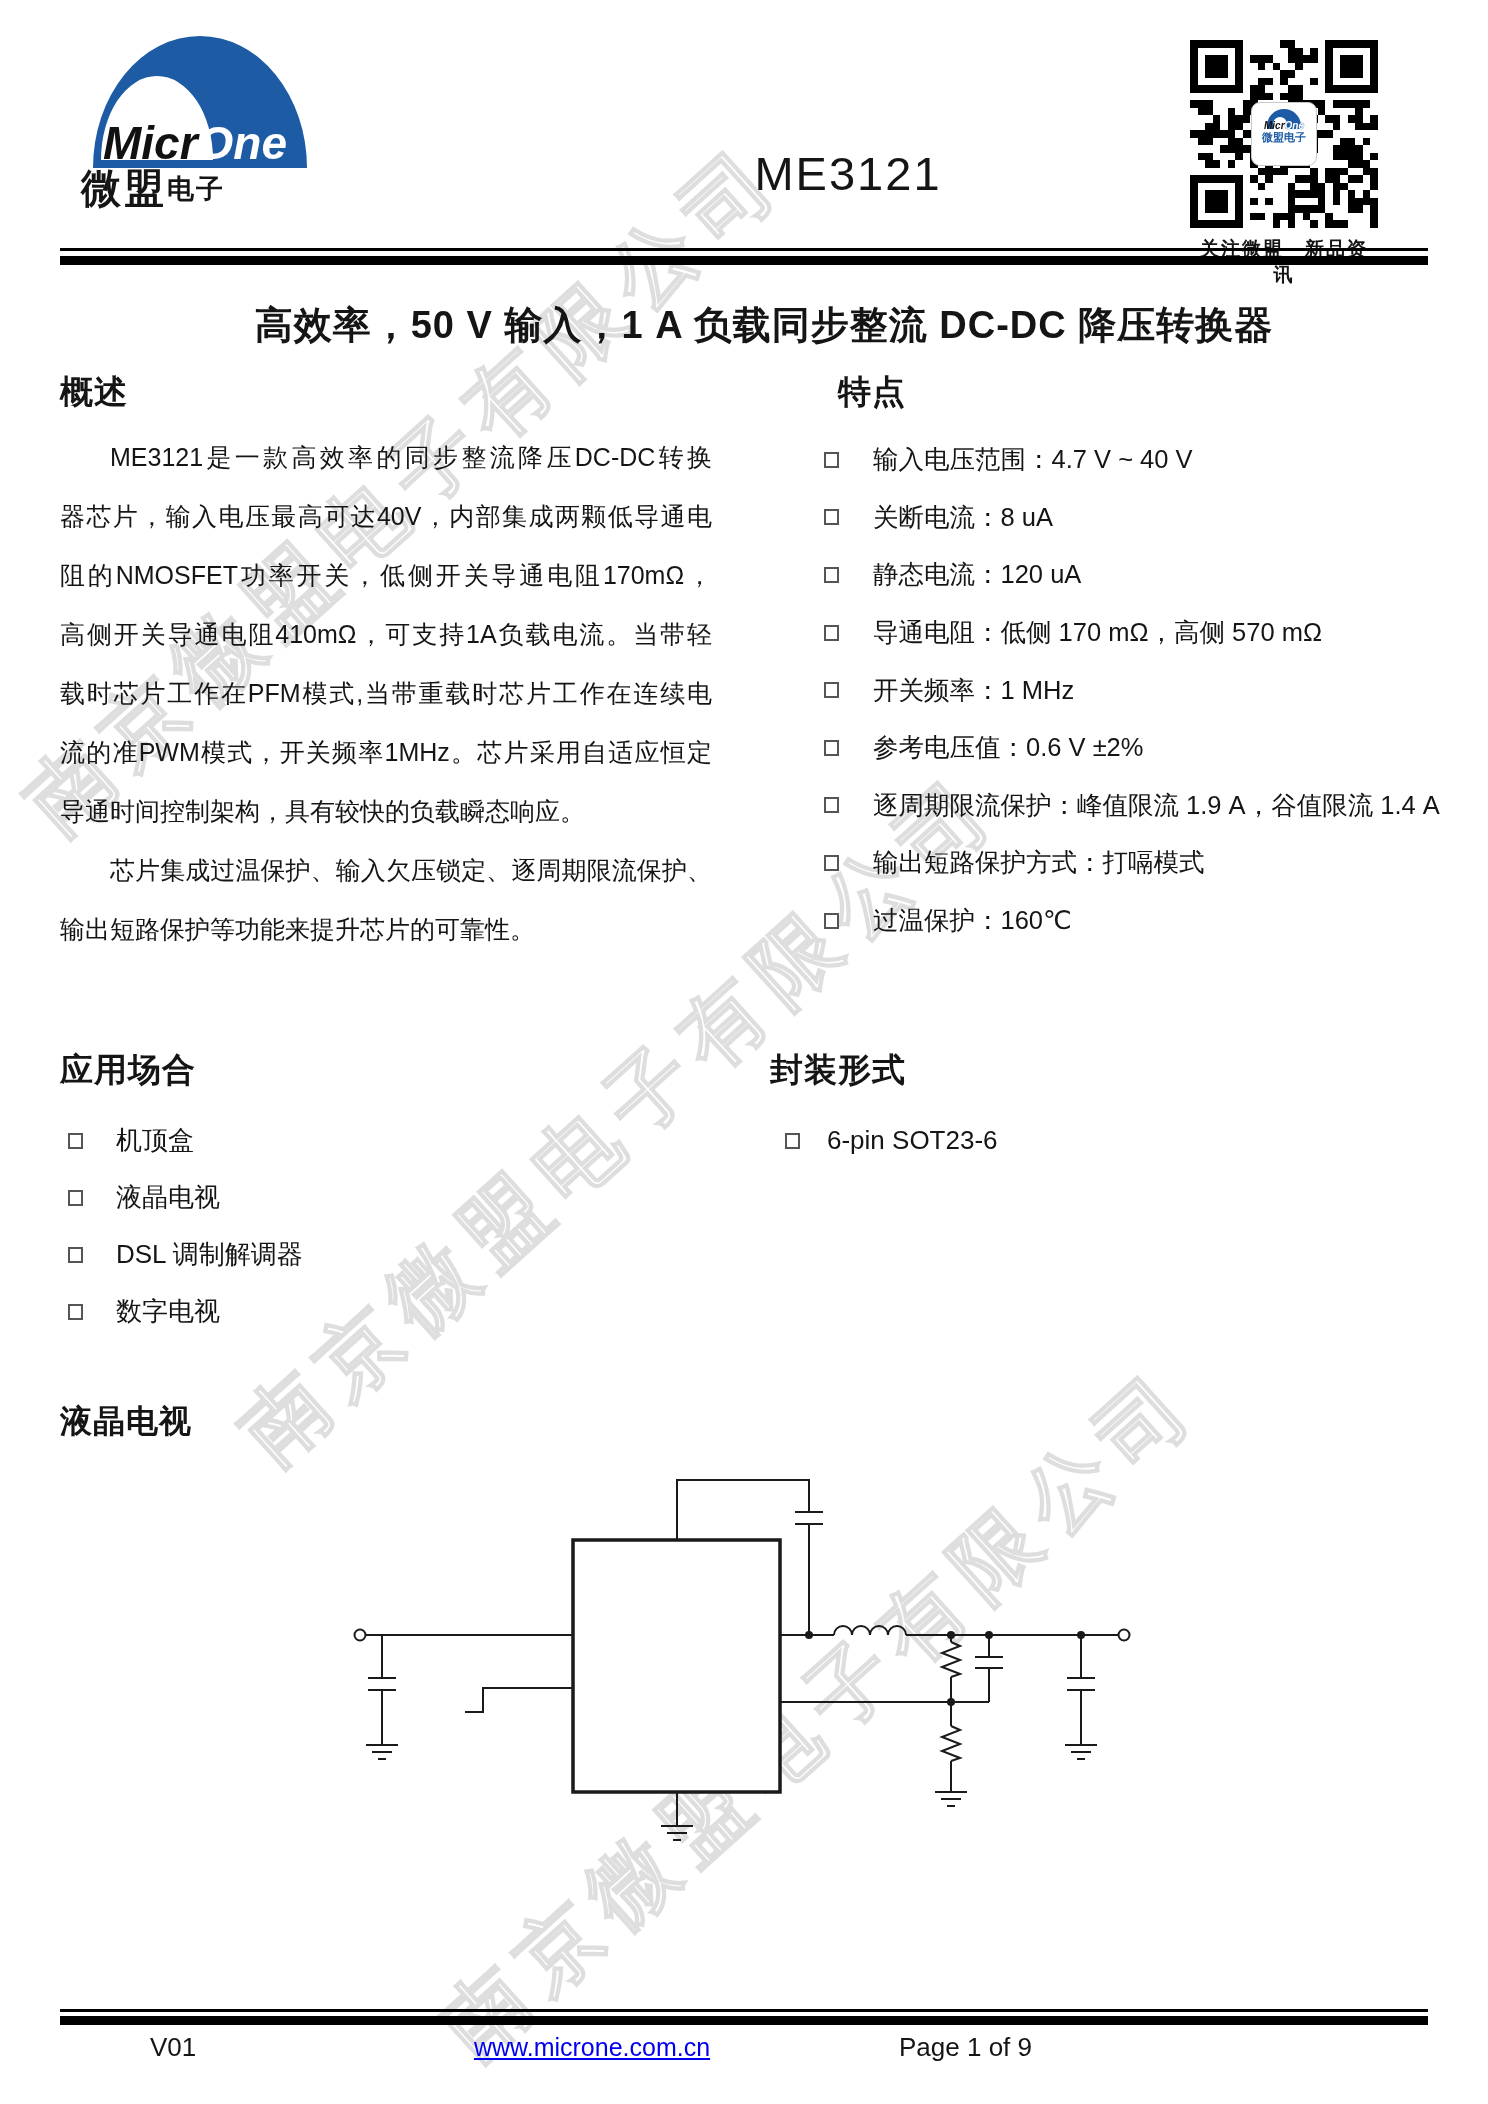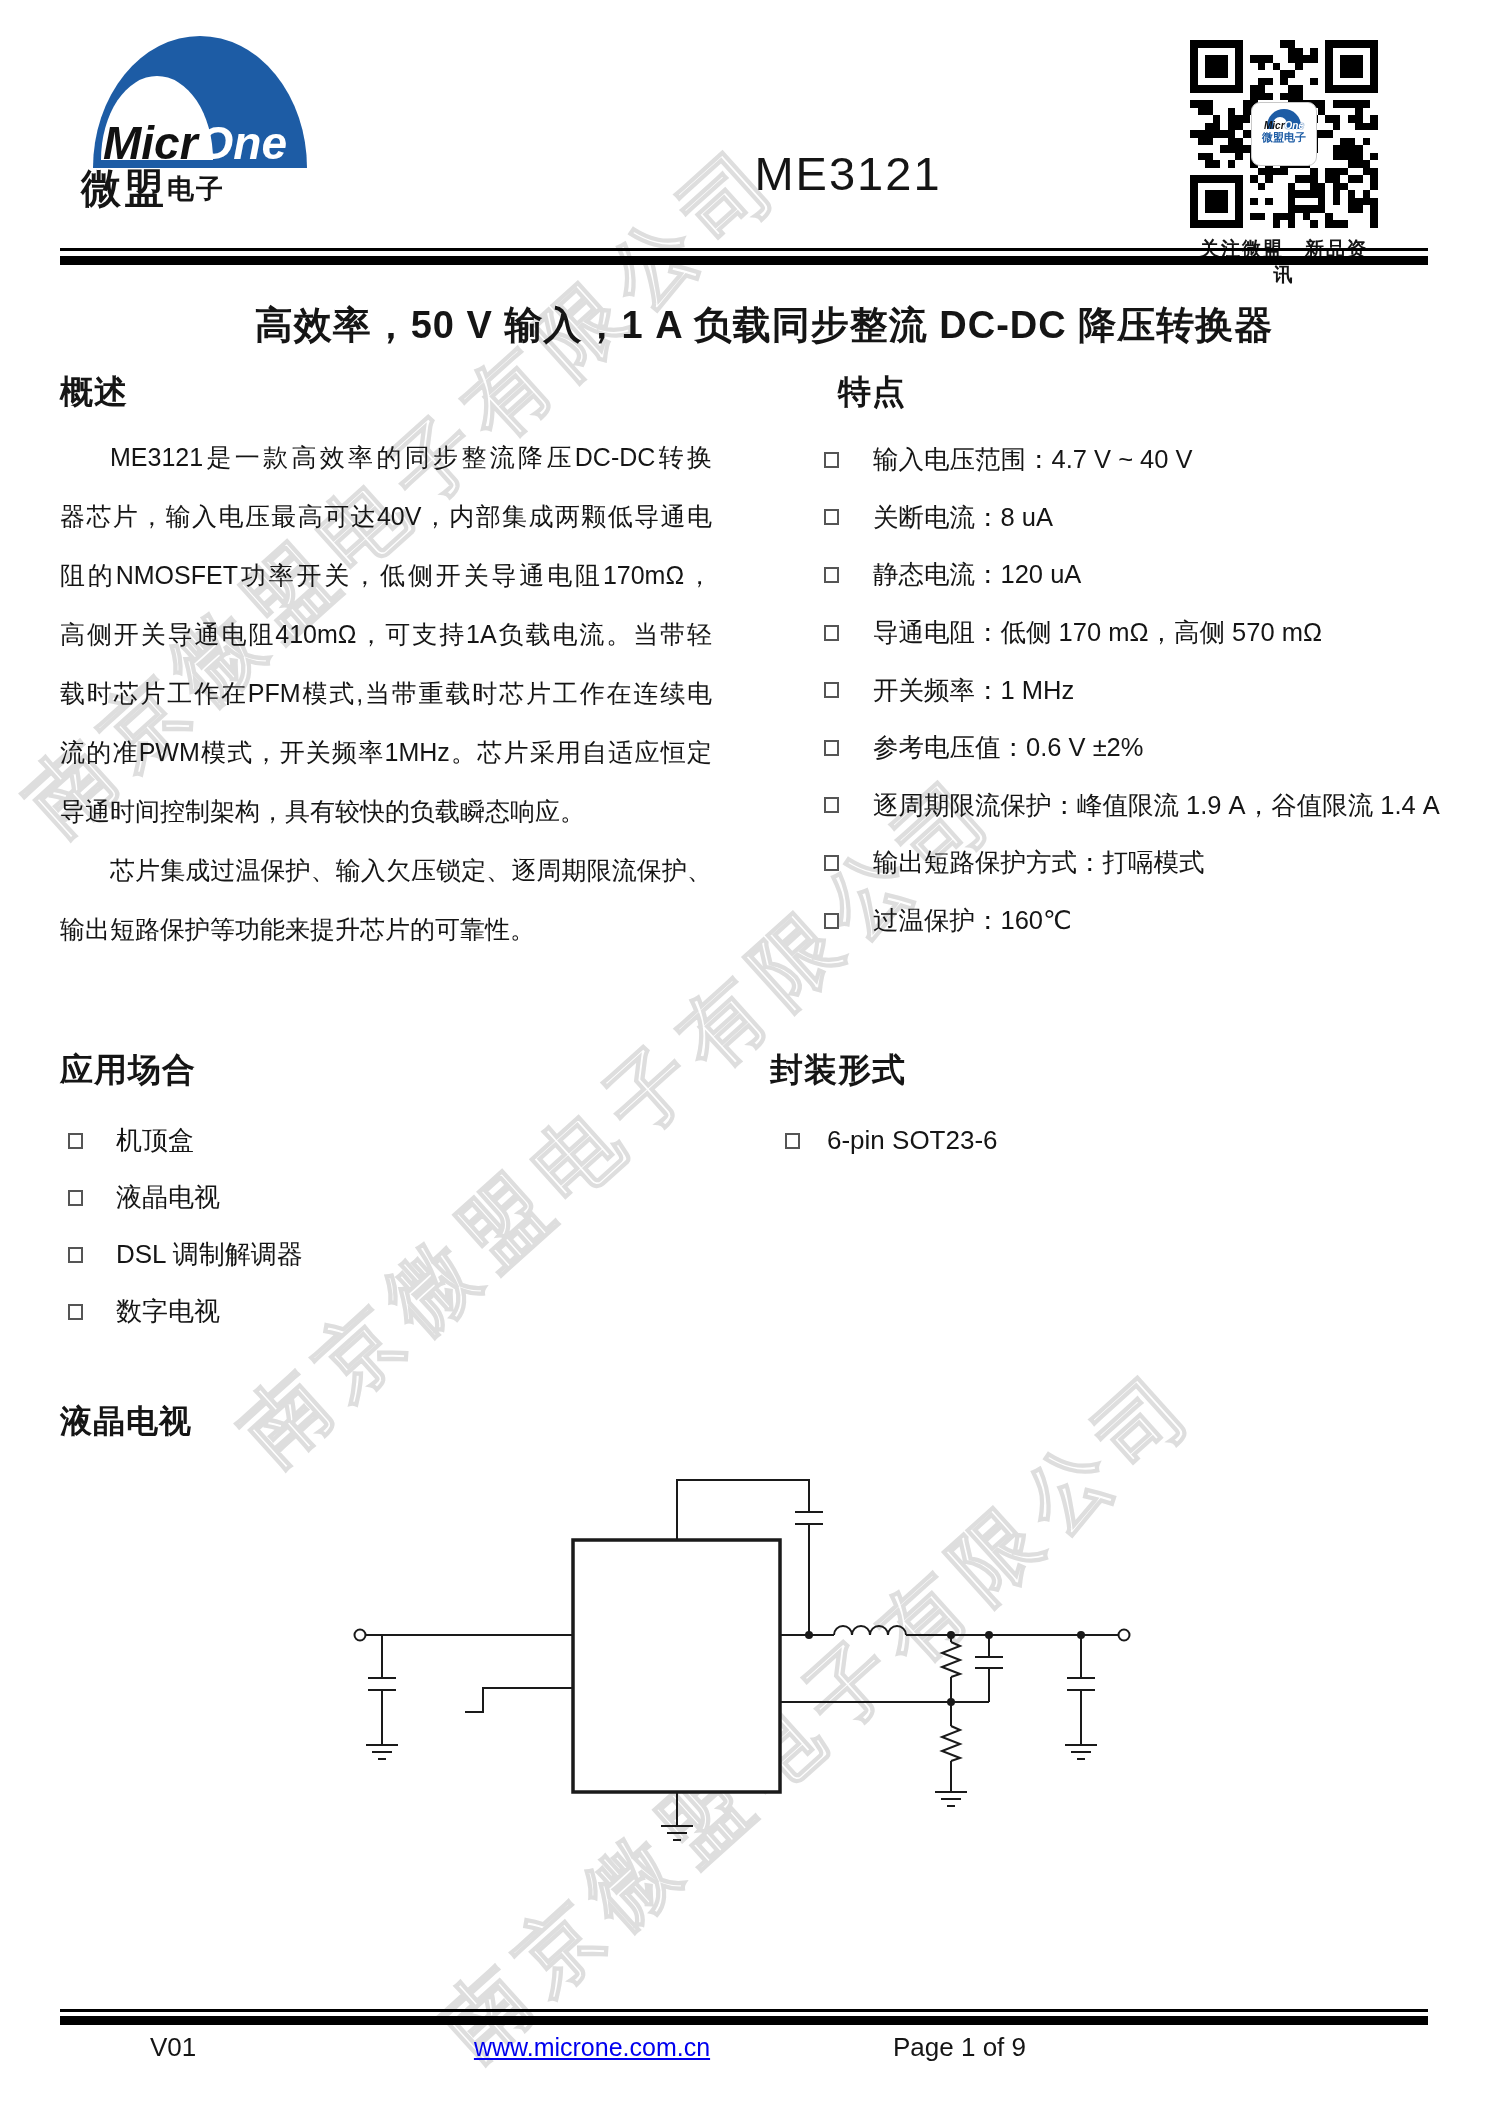--- a/index.html
+++ b/index.html
@@ -91,21 +91,21 @@
   .circuit path,.circuit polyline,.circuit line,.circuit rect,.circuit circle{
     stroke:#1a1a1a;fill:none;stroke-width:2;}
   .circuit rect.ic{stroke-width:3.5;fill:#fff;}
   .circuit circle.dot{fill:#1a1a1a;stroke:none;}
   .circuit circle.term{fill:#fff;}
   
   .footer-text{position:absolute;left:0;top:2032px;width:1184px;height:40px;font-size:26px;}
   .f-version{position:absolute;left:150px;top:0;}
   .f-site{position:absolute;left:0;width:100%;text-align:center;top:0;}
   .f-site a{color:var(--link-blue);text-decoration:underline;font-size:25px;}
-  .f-page{position:absolute;right:158px;top:0;}
+  .f-page{position:absolute;right:152px;top:0;}
 </style>
 </head>
 <body>
 
 <div class="page">
 
   <div class="wm wm1">南京微盟电子有限公司</div>
   <div class="wm wm2">南京微盟电子有限公司</div>
   <div class="wm wm3">南京微盟电子有限公司</div>
 

